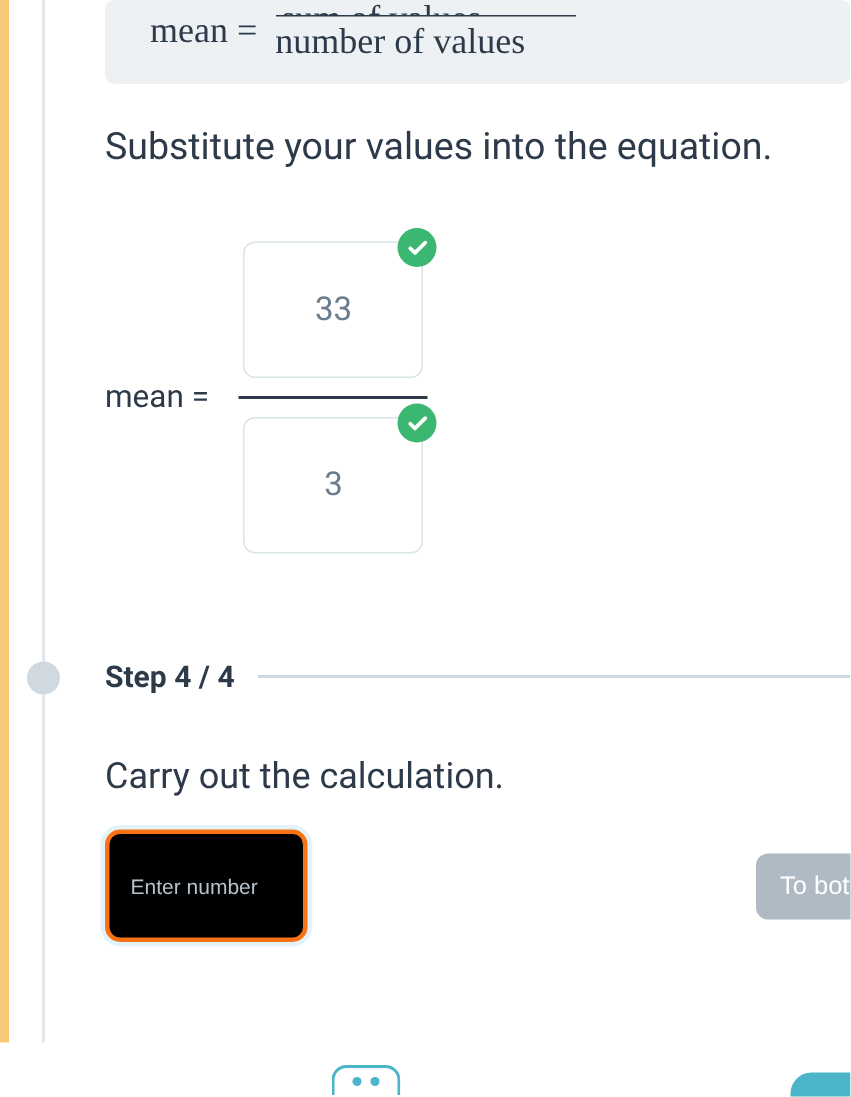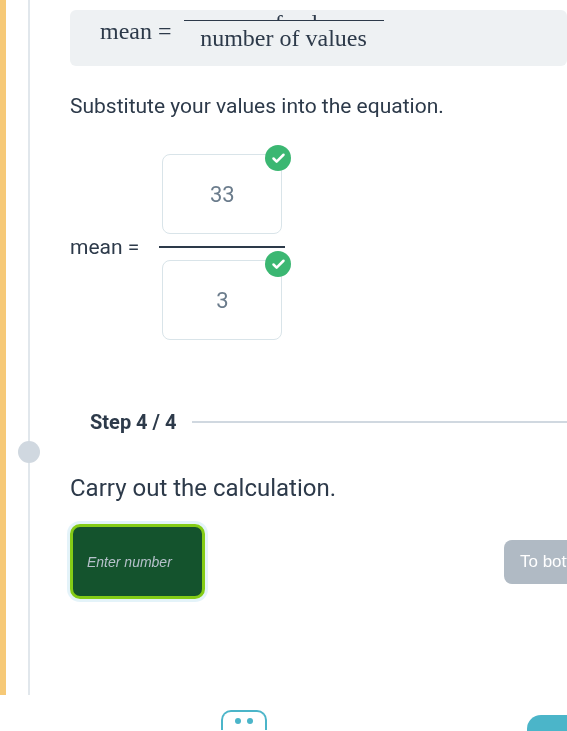--- a/index.html
+++ b/index.html
@@ -37,21 +37,21 @@
       left: 18px;
       top: 441px;
       width: 22px;
       height: 22px;
       border-radius: 50%;
       background: #d0d8e0;
     }
     .content {
       position: absolute;
       left: 70px;
-      top: 10px;
+      top: 0;
       right: 0;
     }
     .formula-card {
       background: #eef1f3;
       padding: 0 30px 14px 30px;
       border-radius: 6px;
       margin-right: 0;
       margin-bottom: 28px;
       overflow: hidden;
     }
@@ -62,61 +62,60 @@
       font-size: 24px;
       color: #2d3a4a;
     }
     .formula-lhs {
       white-space: nowrap;
       margin-right: 12px;
     }
     .formula-frac {
       display: flex;
       flex-direction: column;
-      align-items: center;
     }
     .formula-num {
       padding: 0 4px 2px 4px;
       font-size: 24px;
       height: 10px;
       overflow: hidden;
     }
     .formula-bar {
       height: 1px;
       background: #2d3a4a;
       width: 200px;
     }
     .formula-den {
       padding-top: 4px;
       font-size: 24px;
     }
     .instruction {
-      font-size: 21px;
-      color: #2d3a4a;
-      margin-bottom: 36px;
+      font-size: 25px;
+      color: #2d3a4a;
+      margin-bottom: 48px;
     }
     .substitute-row {
       display: flex;
       align-items: center;
       margin-bottom: 70px;
     }
     .mean-eq {
       font-size: 21px;
       color: #2d3a4a;
       margin-right: 20px;
     }
     .frac-inputs {
       display: flex;
       flex-direction: column;
       align-items: center;
       position: relative;
     }
     .input-box {
       width: 120px;
-      height: 80px;
+      height: 91px;
       border: 1px solid #d9e4e9;
       border-radius: 8px;
       display: flex;
       align-items: center;
       justify-content: center;
       font-size: 22px;
       color: #6b7c8c;
       background: #fff;
       position: relative;
     }
@@ -146,50 +145,48 @@
       display: flex;
       align-items: center;
       gap: 16px;
       margin-bottom: 40px;
     }
     .step-title {
       font-size: 20px;
       font-weight: 700;
       color: #2d3a4a;
       white-space: nowrap;
-      margin-left: 20px;
     }
     .step-line {
       flex: 1;
       height: 2px;
       background: #d0d8e0;
     }
     .question-text {
       font-size: 24px;
       color: #2d3a4a;
       margin-bottom: 22px;
     }
     .answer-section {
       display: flex;
       align-items: center;
       justify-content: space-between;
       gap: 20px;
     }
     .answer-input {
       width: 135px;
       height: 75px;
-      border: 3px solid #84cc16;
+      border: 3px solid #f97316;
       border-radius: 10px;
-      background: #14532d;
+      background: #000000;
       font-size: 14px;
       color: #b6c1cb;
       padding: 0 14px;
       outline: none;
       box-shadow: 0 0 0 3px rgba(166, 216, 234, 0.3);
-      font-style: italic;
     }
     .answer-input::placeholder {
       color: #b6c1cb;
     }
     .to-bottom-btn {
       background: #b0bac4;
       color: #fff;
       font-size: 17px;
       font-weight: 500;
       padding: 12px 16px;

